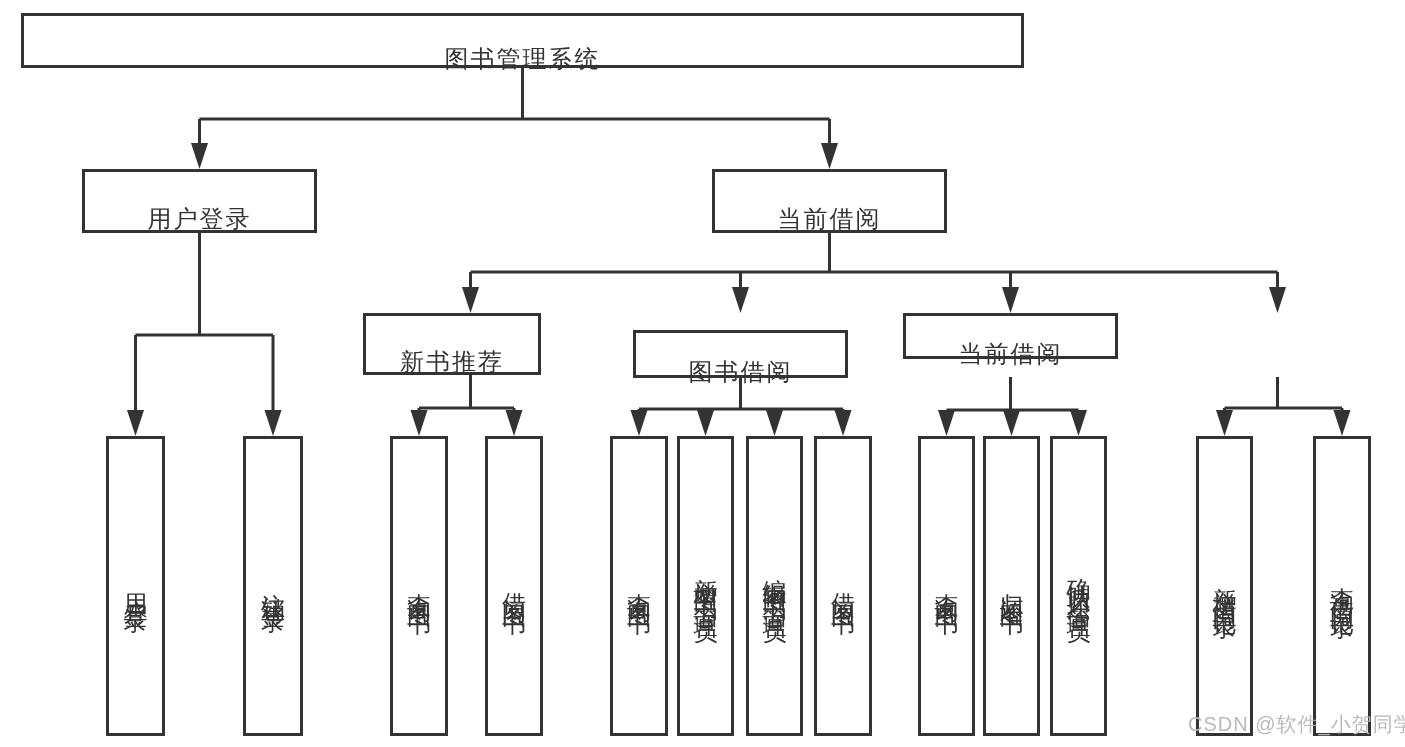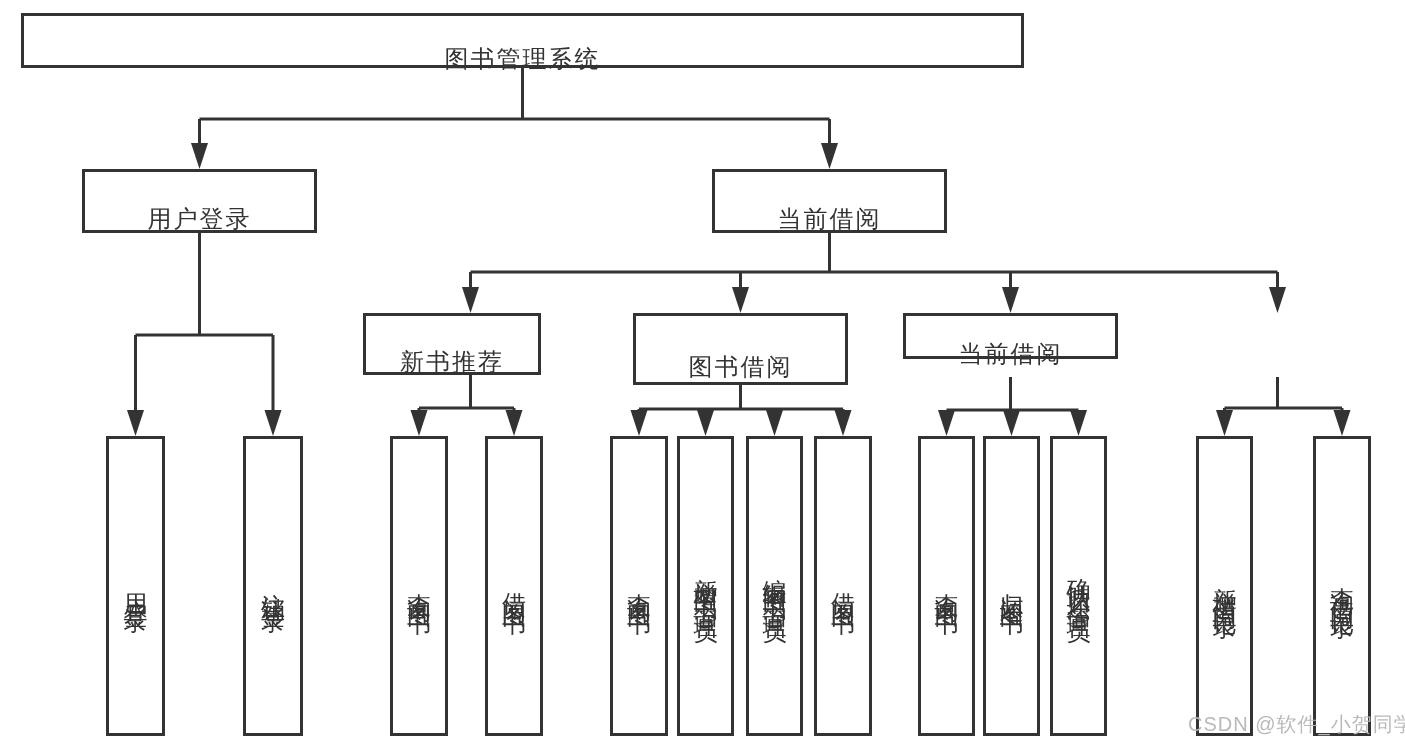--- a/index.html
+++ b/index.html
@@ -90,21 +90,21 @@
   <div class="node h" style="left:82px;top:169px;width:235px;height:64px">
     <span>用户登录</span>
   </div>
   <div class="node h" style="left:712px;top:169px;width:235px;height:64px">
     <span>当前借阅</span>
   </div>
 
   <div class="node h" style="left:363px;top:313px;width:178px;height:62px">
     <span>新书推荐</span>
   </div>
-  <div class="node h" style="left:633px;top:313px;width:215px;height:72px">
+  <div class="node h" style="left:633px;top:330px;width:215px;height:48px">
     <span>图书借阅</span>
   </div>
   <div class="node h" style="left:903px;top:313px;width:215px;height:46px">
     <span>当前借阅</span>
   </div>
 
   <div class="node v" style="left:106px;top:436px;width:59px;height:300px">
     <span>用户登录</span>
   </div>
   <div class="node v" style="left:243px;top:436px;width:60px;height:300px">

